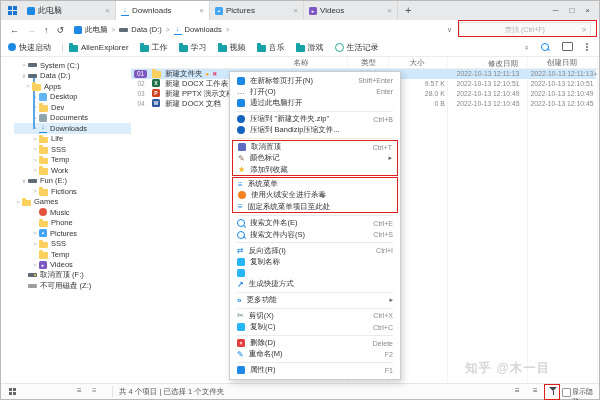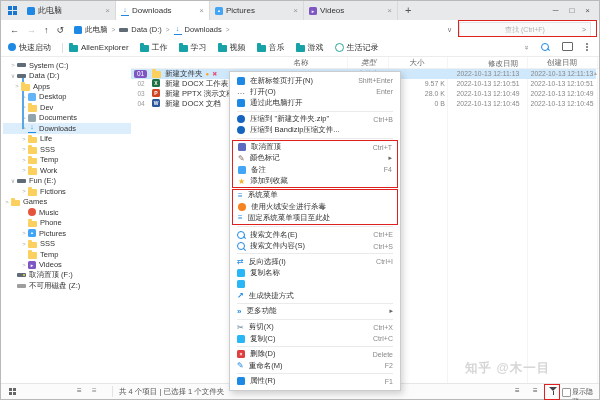--- a/index.html
+++ b/index.html
@@ -52,36 +52,36 @@
 
   
   #toolbar{position:absolute;left:0;top:38px;right:0;height:18px;background:#fff;border-bottom:1px solid #ececec;
            display:flex;align-items:center;font-size:8px;color:#333;padding-left:7px;box-sizing:border-box;}
   .tbitem{display:flex;align-items:center;gap:3px;margin-right:11px;white-space:nowrap;}
   .tbdivider{width:1px;height:10px;background:#ddd;margin:0 6px 0 0;}
   #tbright{margin-left:auto;display:flex;align-items:center;gap:13px;padding-right:11px;color:#666;}
   .rot-90{transform:rotate(-90deg);display:inline-block;}
 
   
-  #sidebar{position:absolute;left:2px;top:56px;width:129px;bottom:16px;border-right:1px solid #eaeaea;
+  #sidebar{position:absolute;left:13px;top:56px;width:129px;bottom:16px;border-right:1px solid #eaeaea;
            background:#fff;padding-top:3px;box-sizing:border-box;overflow:hidden;}
   .titem{display:flex;align-items:center;height:10.5px;font-size:7.5px;color:#333;white-space:nowrap;}
   .titem.sel{background:#dcedfb;}
   .chev{width:8px;text-align:center;font-size:6px;color:#a6a6a6;flex:none;}
   .tlabel{margin-left:3px;}
   #treeline{position:absolute;left:19px;top:20px;width:1.5px;height:52px;background:#5aa7e8;}
 
   
   #filearea{position:absolute;left:130px;top:56px;right:0;bottom:16px;background:#fff;overflow:hidden;}
   .colline{position:absolute;top:0;bottom:0;width:1px;background:#f4f4f4;}
   #lheader{position:absolute;left:0;top:0;right:0;height:11px;border-bottom:1px solid #f0f0f0;
            font-size:7.5px;color:#666;}
   #lheader span{position:absolute;top:1px;text-align:center;}
   .hname{left:135px;width:70px;}
-  .htype{left:217px;width:41px;font-style:italic;}
+  .htype{left:217px;width:41px;}
   .hsize{left:258px;width:56px;}
   .hmod{left:317px;width:80px;}
   .hcre{left:397px;width:68px;}
   #rows{position:absolute;left:0;top:12px;right:3px;}
   .frow{position:relative;height:10px;line-height:10px;font-size:7.5px;}
   .frow.sel{background:#cfe8fc;}
   .frow span{position:absolute;top:0;}
   .fnum{left:2px;width:16px;text-align:center;color:#999;font-size:6.5px;}
   .fnum.badge{left:3px;width:13px;height:8px;top:1px;line-height:8px;background:#7e57c2;color:#fff;border-radius:2px;}
   .ficon{left:21px;top:1px;}
@@ -454,25 +454,20 @@
           <span class="ico ic-sq" style="background: rgb(92, 107, 192);"></span>
           <span class="mlabel">取消置顶</span>
           <span class="mshort">Ctrl+T</span>
         </div>
         <div class="mi">
           <span class="ico ic-g" style="color: rgb(141, 110, 99);">✎</span>
           <span class="mlabel">颜色标记</span>
           <span class="msub">▸</span>
         </div>
         <div class="mi">
-          <span class="ico ic-sq" style="background: rgb(66, 165, 245);"></span>
-          <span class="mlabel">备注</span>
-          <span class="mshort">F4</span>
-        </div>
-        <div class="mi">
           <span class="ico ic-g" style="color: rgb(246, 176, 38);">★</span>
           <span class="mlabel">添加到收藏</span>
         </div>
       </div>
       <div class="redgrp">
         <div class="mi">
           <span class="ico ic-g" style="color: rgb(30, 136, 229); font-weight: bold;">≡</span>
           <span class="mlabel">系统菜单</span>
         </div>
         <div class="mi">

